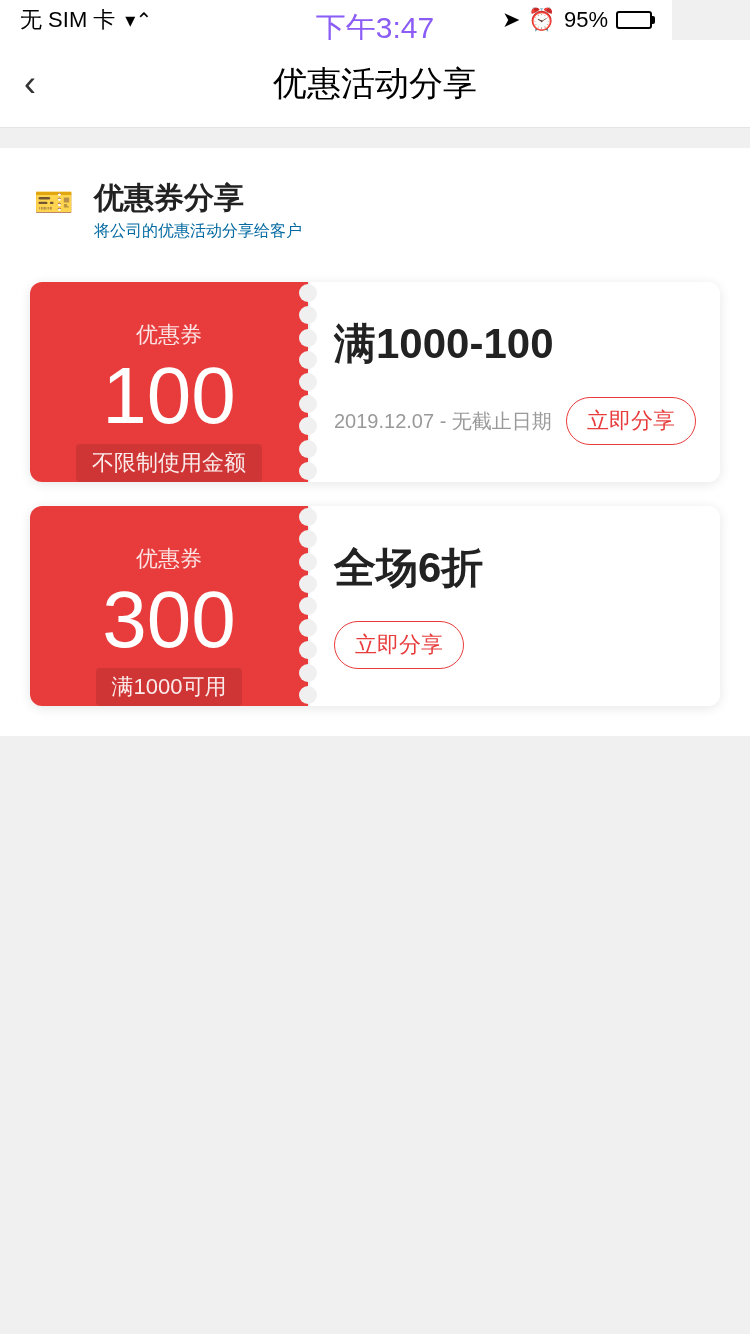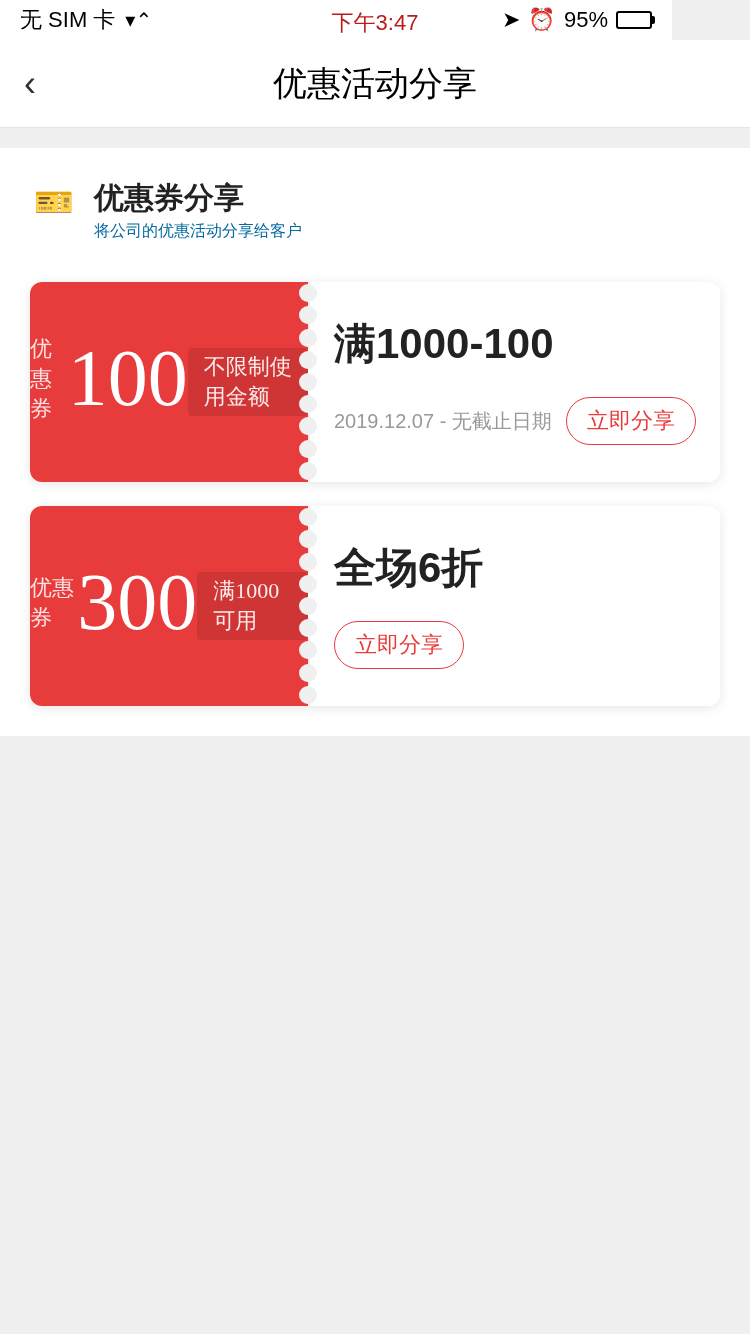--- a/index.html
+++ b/index.html
@@ -24,23 +24,23 @@
       font-size: 24px;
     }
     .status-left {
       display: flex;
       align-items: center;
       gap: 10px;
       font-size: 22px;
       color: #000;
     }
     .status-center {
-      font-size: 22px;
+      font-size: 30px;
       font-weight: 500;
-      color: #b91c1c;
+      color: #8b5cf6;
       position: absolute;
       left: 50%;
       transform: translateX(-50%);
       top: 8px;
     }
     .status-right {
       display: flex;
       align-items: center;
       gap: 8px;
       font-size: 22px;
@@ -202,26 +202,25 @@
       height: 200px;
       border-radius: 12px;
       overflow: hidden;
       box-shadow: 0 2px 12px rgba(0,0,0,0.10);
     }
     .coupon-left-new {
       width: 278px;
       height: 200px;
       background: #e83c3c;
       display: flex;
-      flex-direction: row;
+      flex-direction: column;
       align-items: center;
       justify-content: flex-end;
       flex-shrink: 0;
       position: relative;
-      font-family: Liberation Serif, serif;
     }
     
     .notches-right {
       position: absolute;
       right: -12px;
       top: 0;
       width: 24px;
       height: 200px;
       display: flex;
       flex-direction: column;

